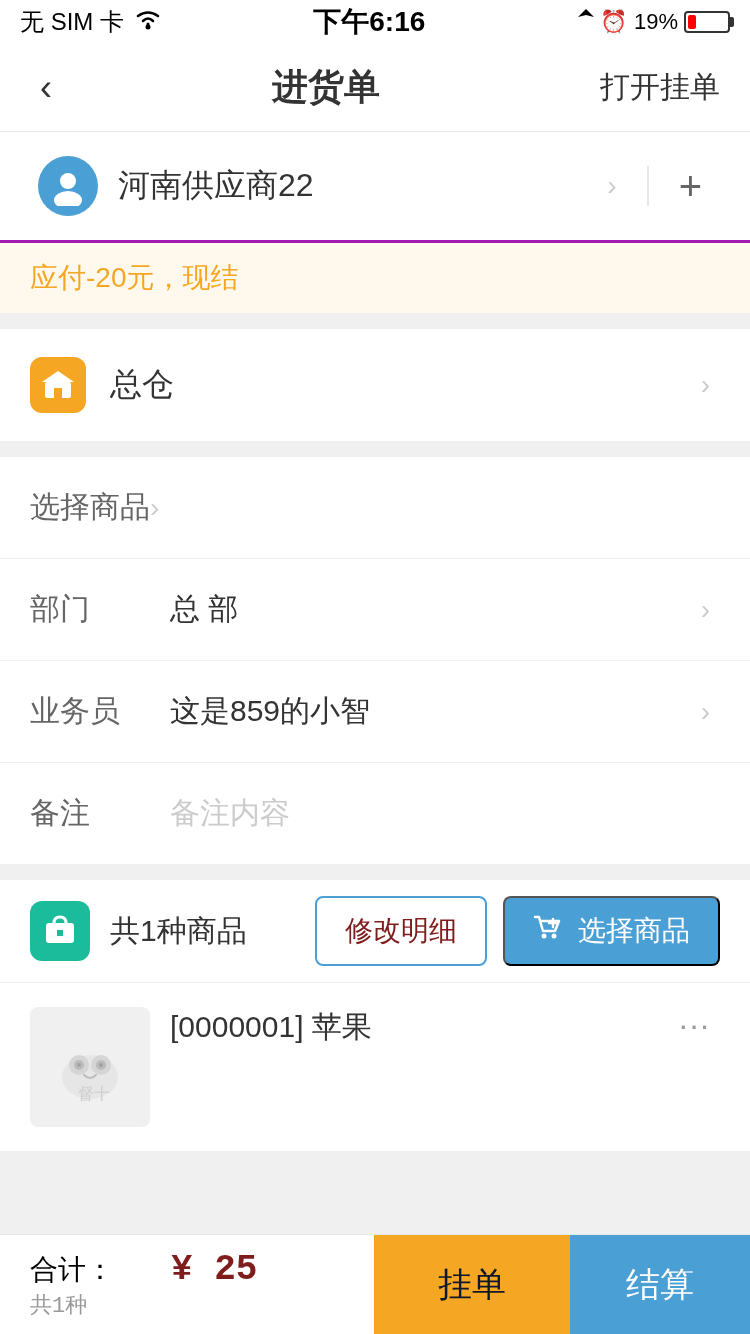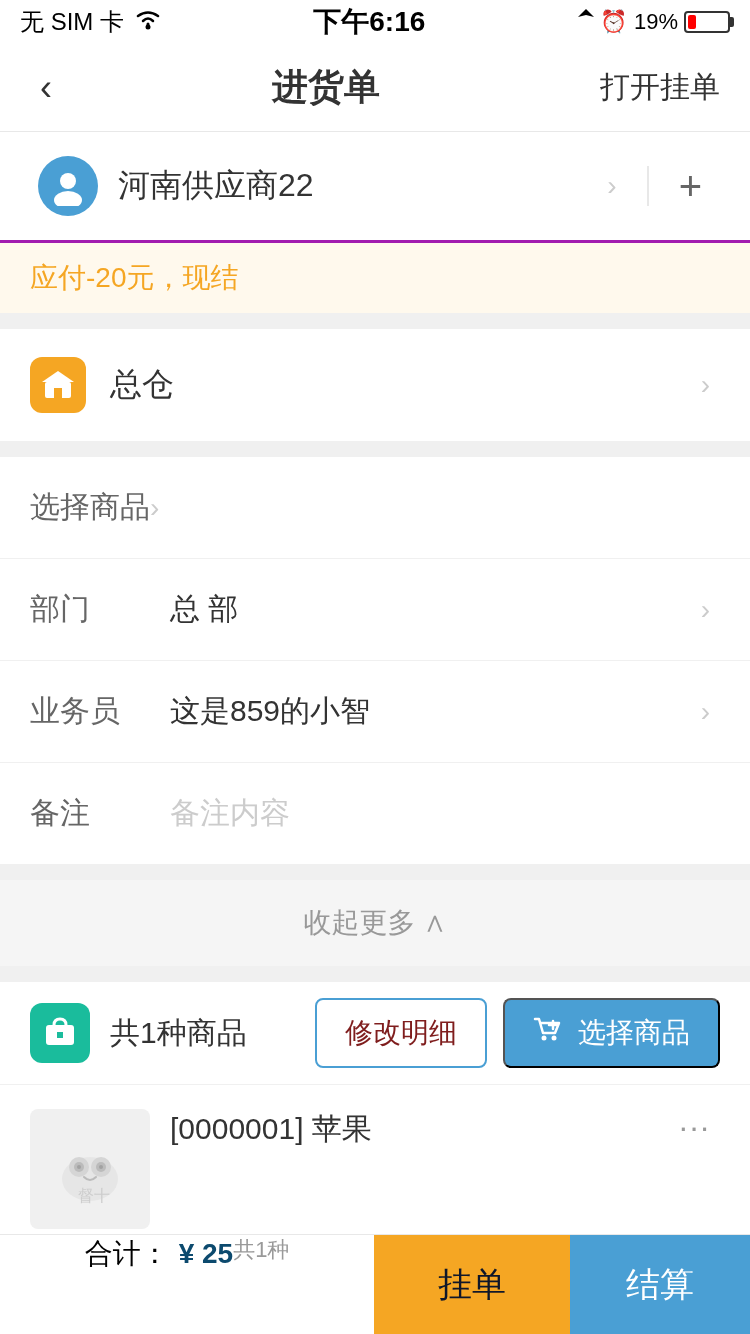--- a/index.html
+++ b/index.html
@@ -300,29 +300,31 @@
       width: 750px;
       height: 100px;
       display: flex;
       align-items: stretch;
       background: #fff;
       border-top: 1px solid #e8e8e8;
     }
     .total-section {
       flex: 1;
       display: flex;
-      flex-direction: row;
+      flex-direction: column;
       justify-content: center;
       padding: 0 30px;
       background: #fff;
+      font-family: Liberation Mono, monospace;
     }
     .total-amount {
-      font-size: 28px;
+      font-size: 36px;
       font-weight: 600;
-      color: #0c4a6e;
+      color: #7f1d1d;
+      margin-left: 47px;
     }
     .total-sub {
       font-size: 22px;
       color: #999;
     }
     .btn-hold {
       width: 196px;
       background: #f5a623;
       color: #0f172a;
       display: flex;
@@ -427,21 +429,20 @@
       <span class="form-label">业务员</span>
       <span class="form-value">这是859的小智</span>
       <span class="chevron">›</span>
     </div>
     <div class="form-row">
       <span class="form-label">备注</span>
       <span class="form-value placeholder">备注内容</span>
     </div>
   </div>
 
-  <div class="collapse-row">收起更多 ∧</div>
 
   <div class="section" style="margin-top:16px;">
     <div class="product-header">
       <div class="product-icon">
         <svg width="36" height="36" viewBox="0 0 36 36" fill="none">
           <rect x="4" y="10" width="28" height="20" rx="3" fill="white"></rect>
           <path d="M12 10 Q12 4 18 4 Q24 4 24 10" stroke="white" stroke-width="3" fill="none"></path>
           <rect x="15" y="17" width="6" height="6" fill="#1abc9c"></rect>
         </svg>
       </div>

